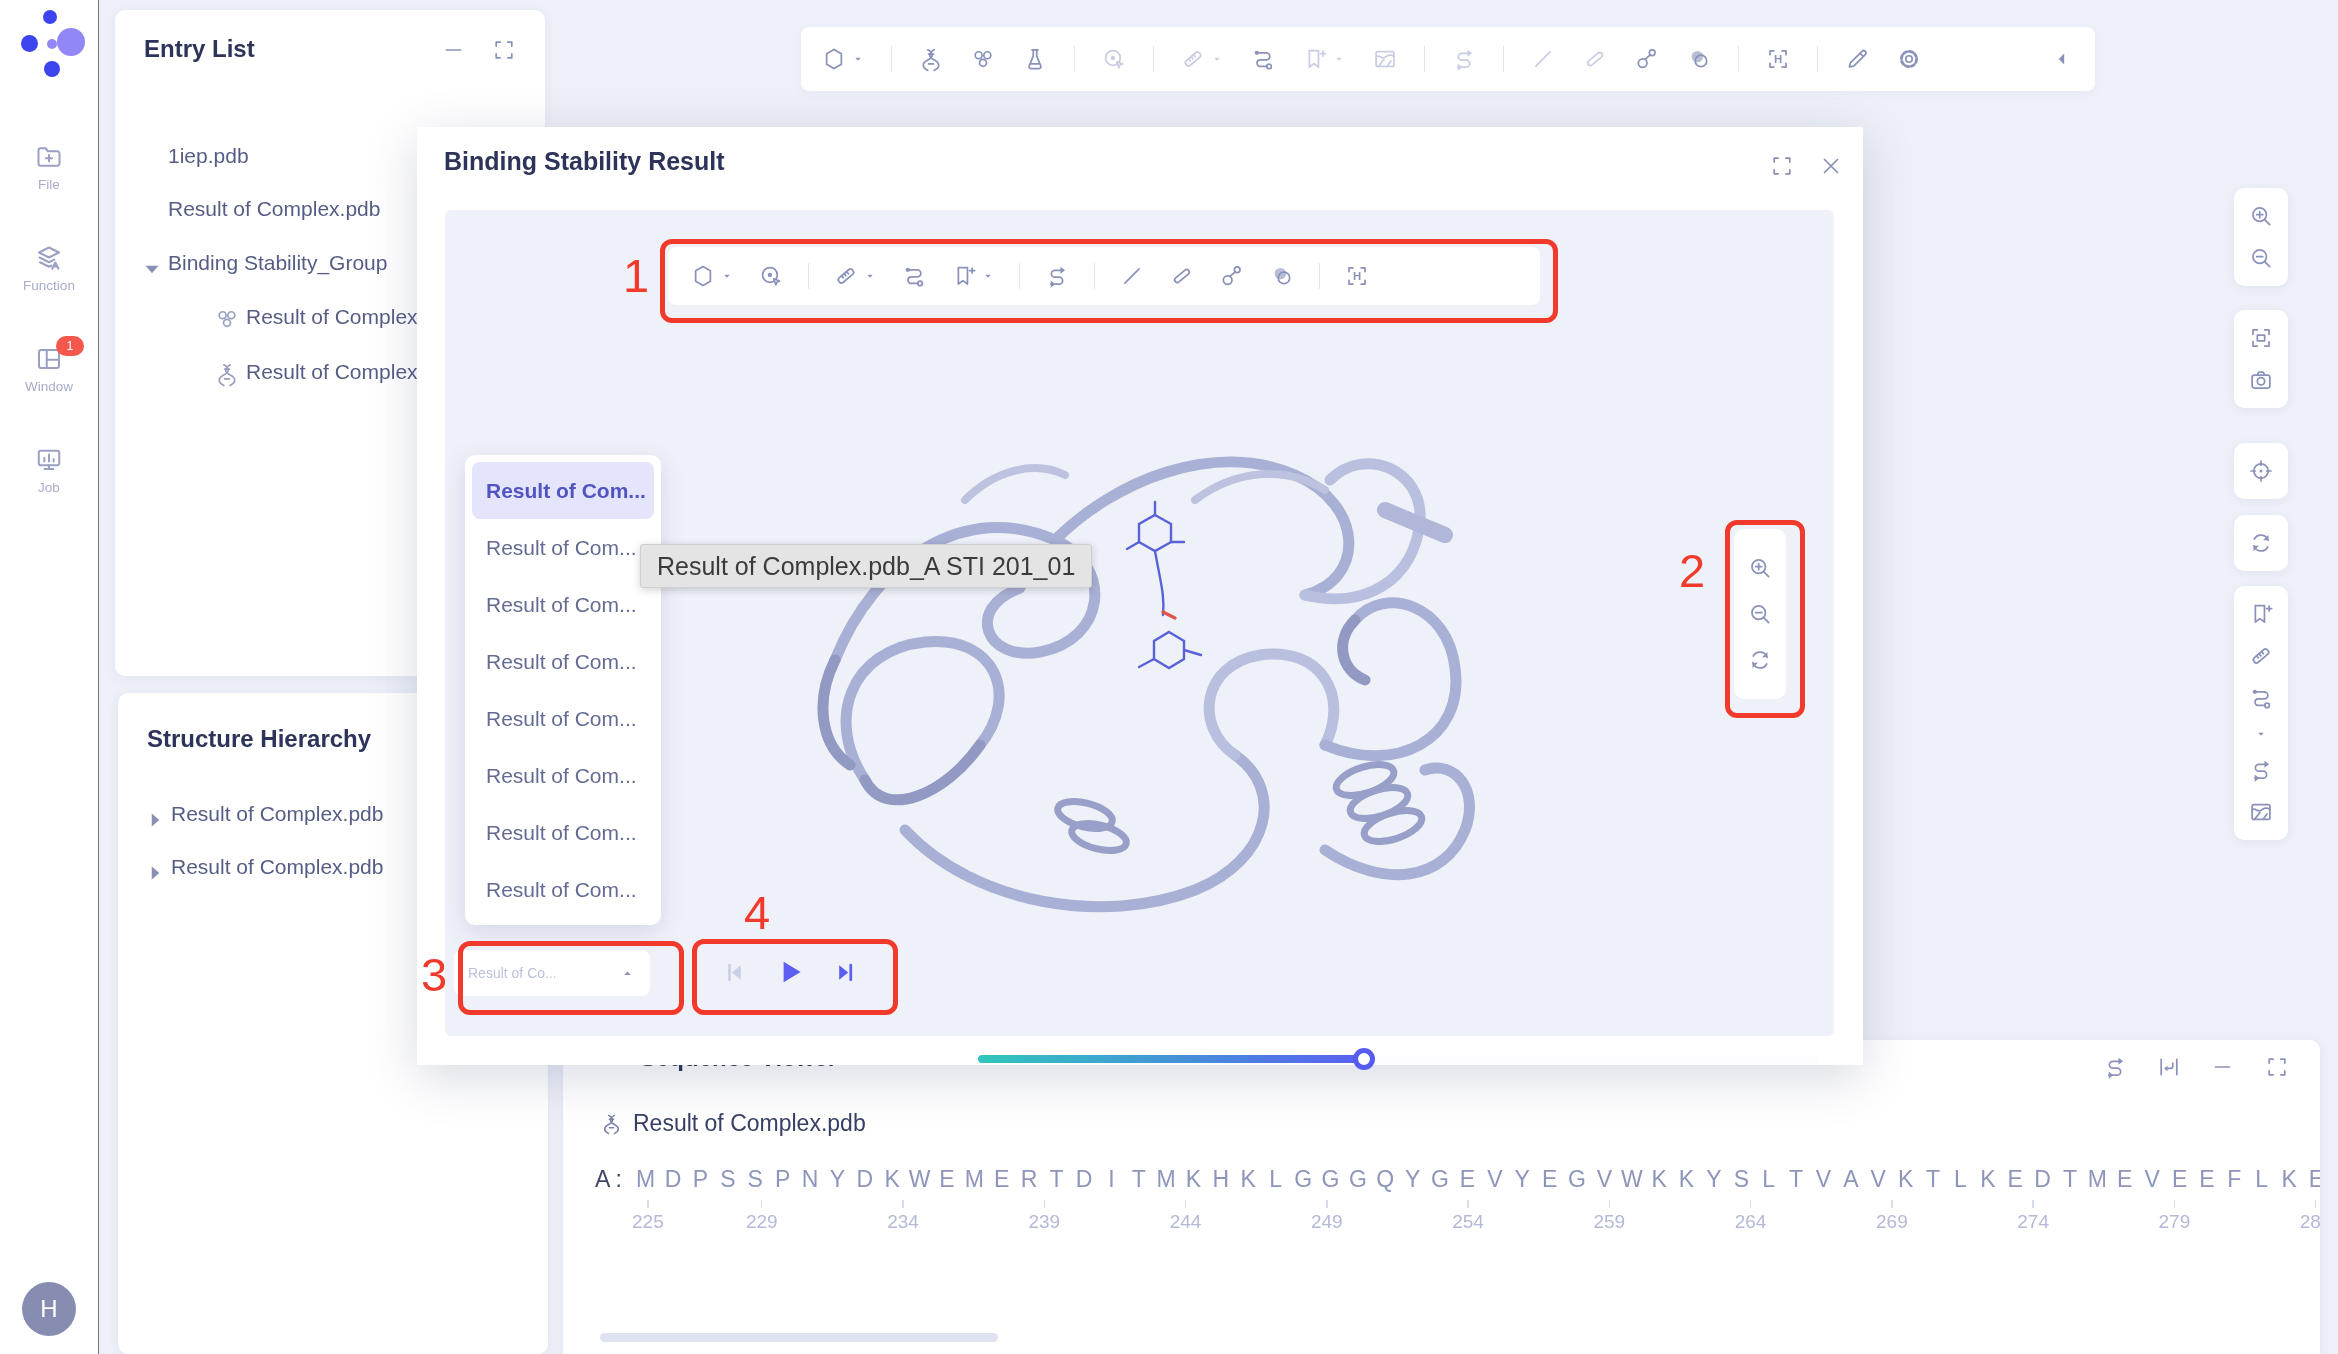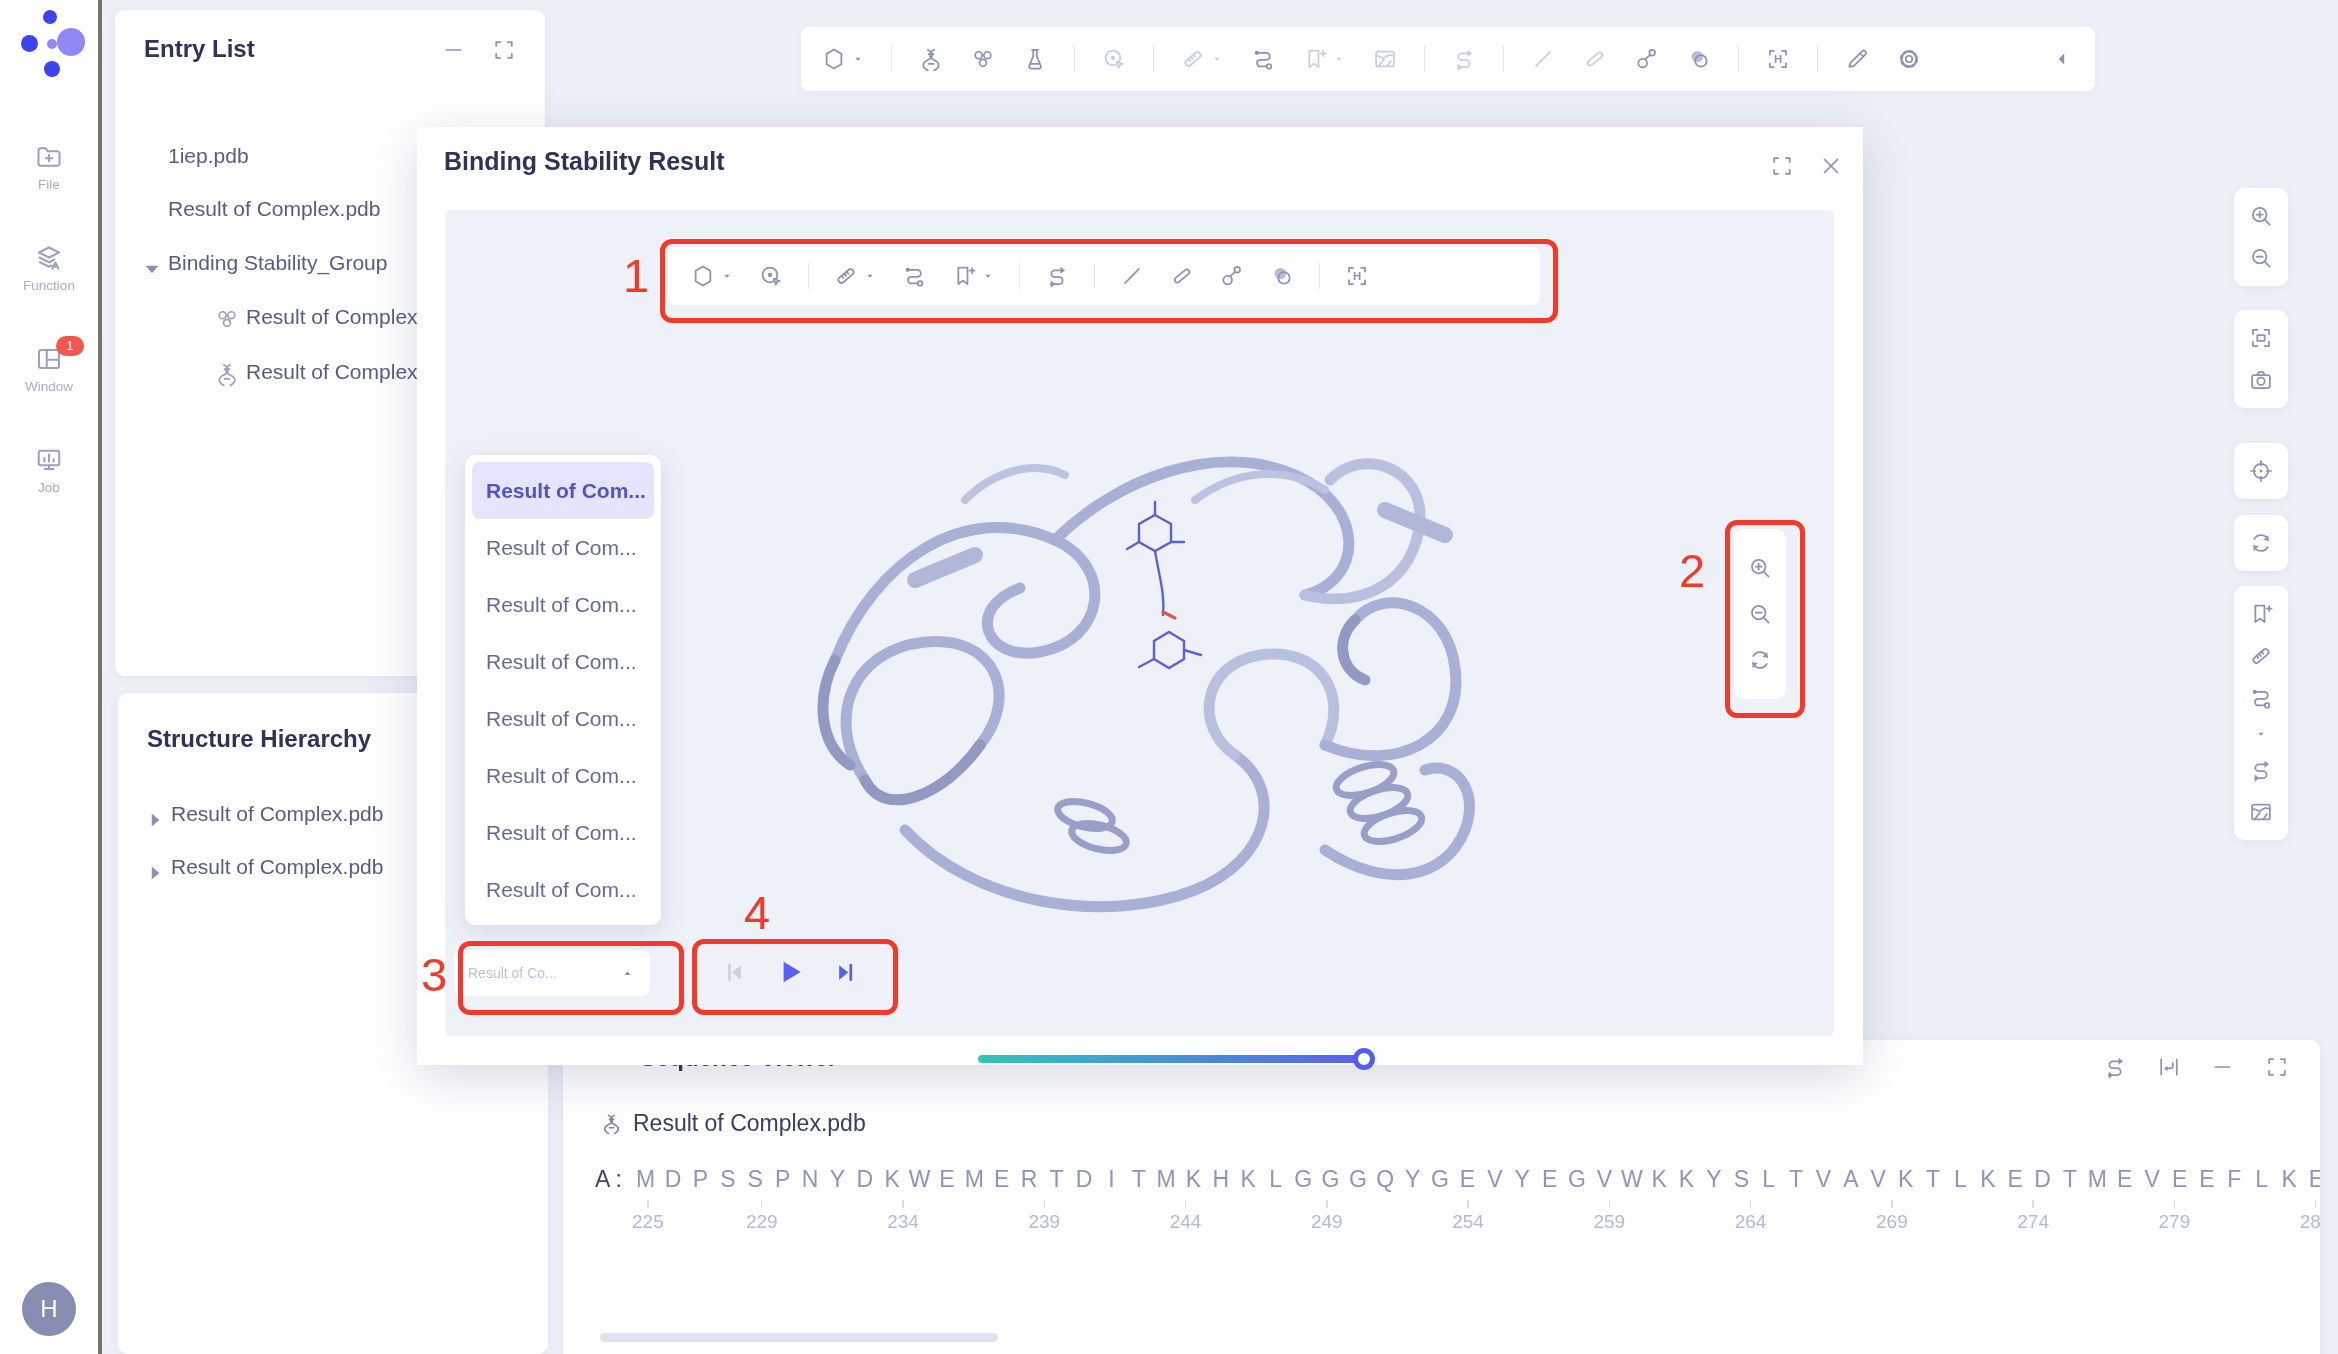--- a/index.html
+++ b/index.html
@@ -1,21 +1,21 @@
 <!DOCTYPE html>
 <html><head>
 <meta charset="utf-8">
 <style>
   html,body{margin:0;padding:0;background:#e9ecf5;}
   #app{position:relative;width:2338px;height:1354px;overflow:hidden;
        font-family:"Liberation Sans",sans-serif;background:#edf0f7;}
   .abs{position:absolute;}
   
   #sidebar{left:0;top:0;width:98px;height:1354px;background:#fff;z-index:30;
-           border-right:4px solid #737373;}
+           border-right:1px solid #737373;}
   .logo{position:absolute;left:21px;top:10px;width:58px;height:62px;}
   .logo i{position:absolute;border-radius:50%;}
   .navcol{position:absolute;left:0;width:98px;display:flex;flex-direction:column;gap:51px;}
   .navitem{display:flex;flex-direction:column;align-items:center;gap:5px;color:#9aa0c2;cursor:pointer;position:relative;}
   .navitem .lbl{font-size:13.5px;color:#a7acc9;}
   .navitem .ic{width:30px;height:30px;}
   .badge{position:absolute;top:-8px;left:56px;min-width:20px;height:20px;border-radius:10px;
          background:#f4574c;color:#fff;font-size:12.5px;display:flex;align-items:center;justify-content:center;padding:0 4px;}
   .avatar{position:absolute;left:22px;top:1282px;width:54px;height:54px;border-radius:50%;
           background:#868db0;color:#fff;font-size:24px;display:flex;align-items:center;justify-content:center;cursor:pointer;}
@@ -795,20 +795,21 @@
     <div id="dropdown">
         <div class="dditem sel">Result of Com...</div>
         <div class="dditem">Result of Com...</div>
         <div class="dditem">Result of Com...</div>
         <div class="dditem">Result of Com...</div>
         <div class="dditem">Result of Com...</div>
         <div class="dditem">Result of Com...</div>
         <div class="dditem">Result of Com...</div>
         <div class="dditem">Result of Com...</div>
       </div>
+    <div id="tooltip">Result of Complex.pdb_A STI 201_01</div>
 
     <div id="select">
       <span>Result of Co...</span>
       <span class="ic" id="select-chevron">
           <svg class="ic " viewBox="0 0 24 24" fill="none" stroke="currentColor" stroke-width="1.6" stroke-linecap="round" stroke-linejoin="round">
             <path d="M7.5 14h9L12 9z" fill="currentColor" stroke="none"></path>
           </svg>
         </span>
     </div>
     <div id="playback">

